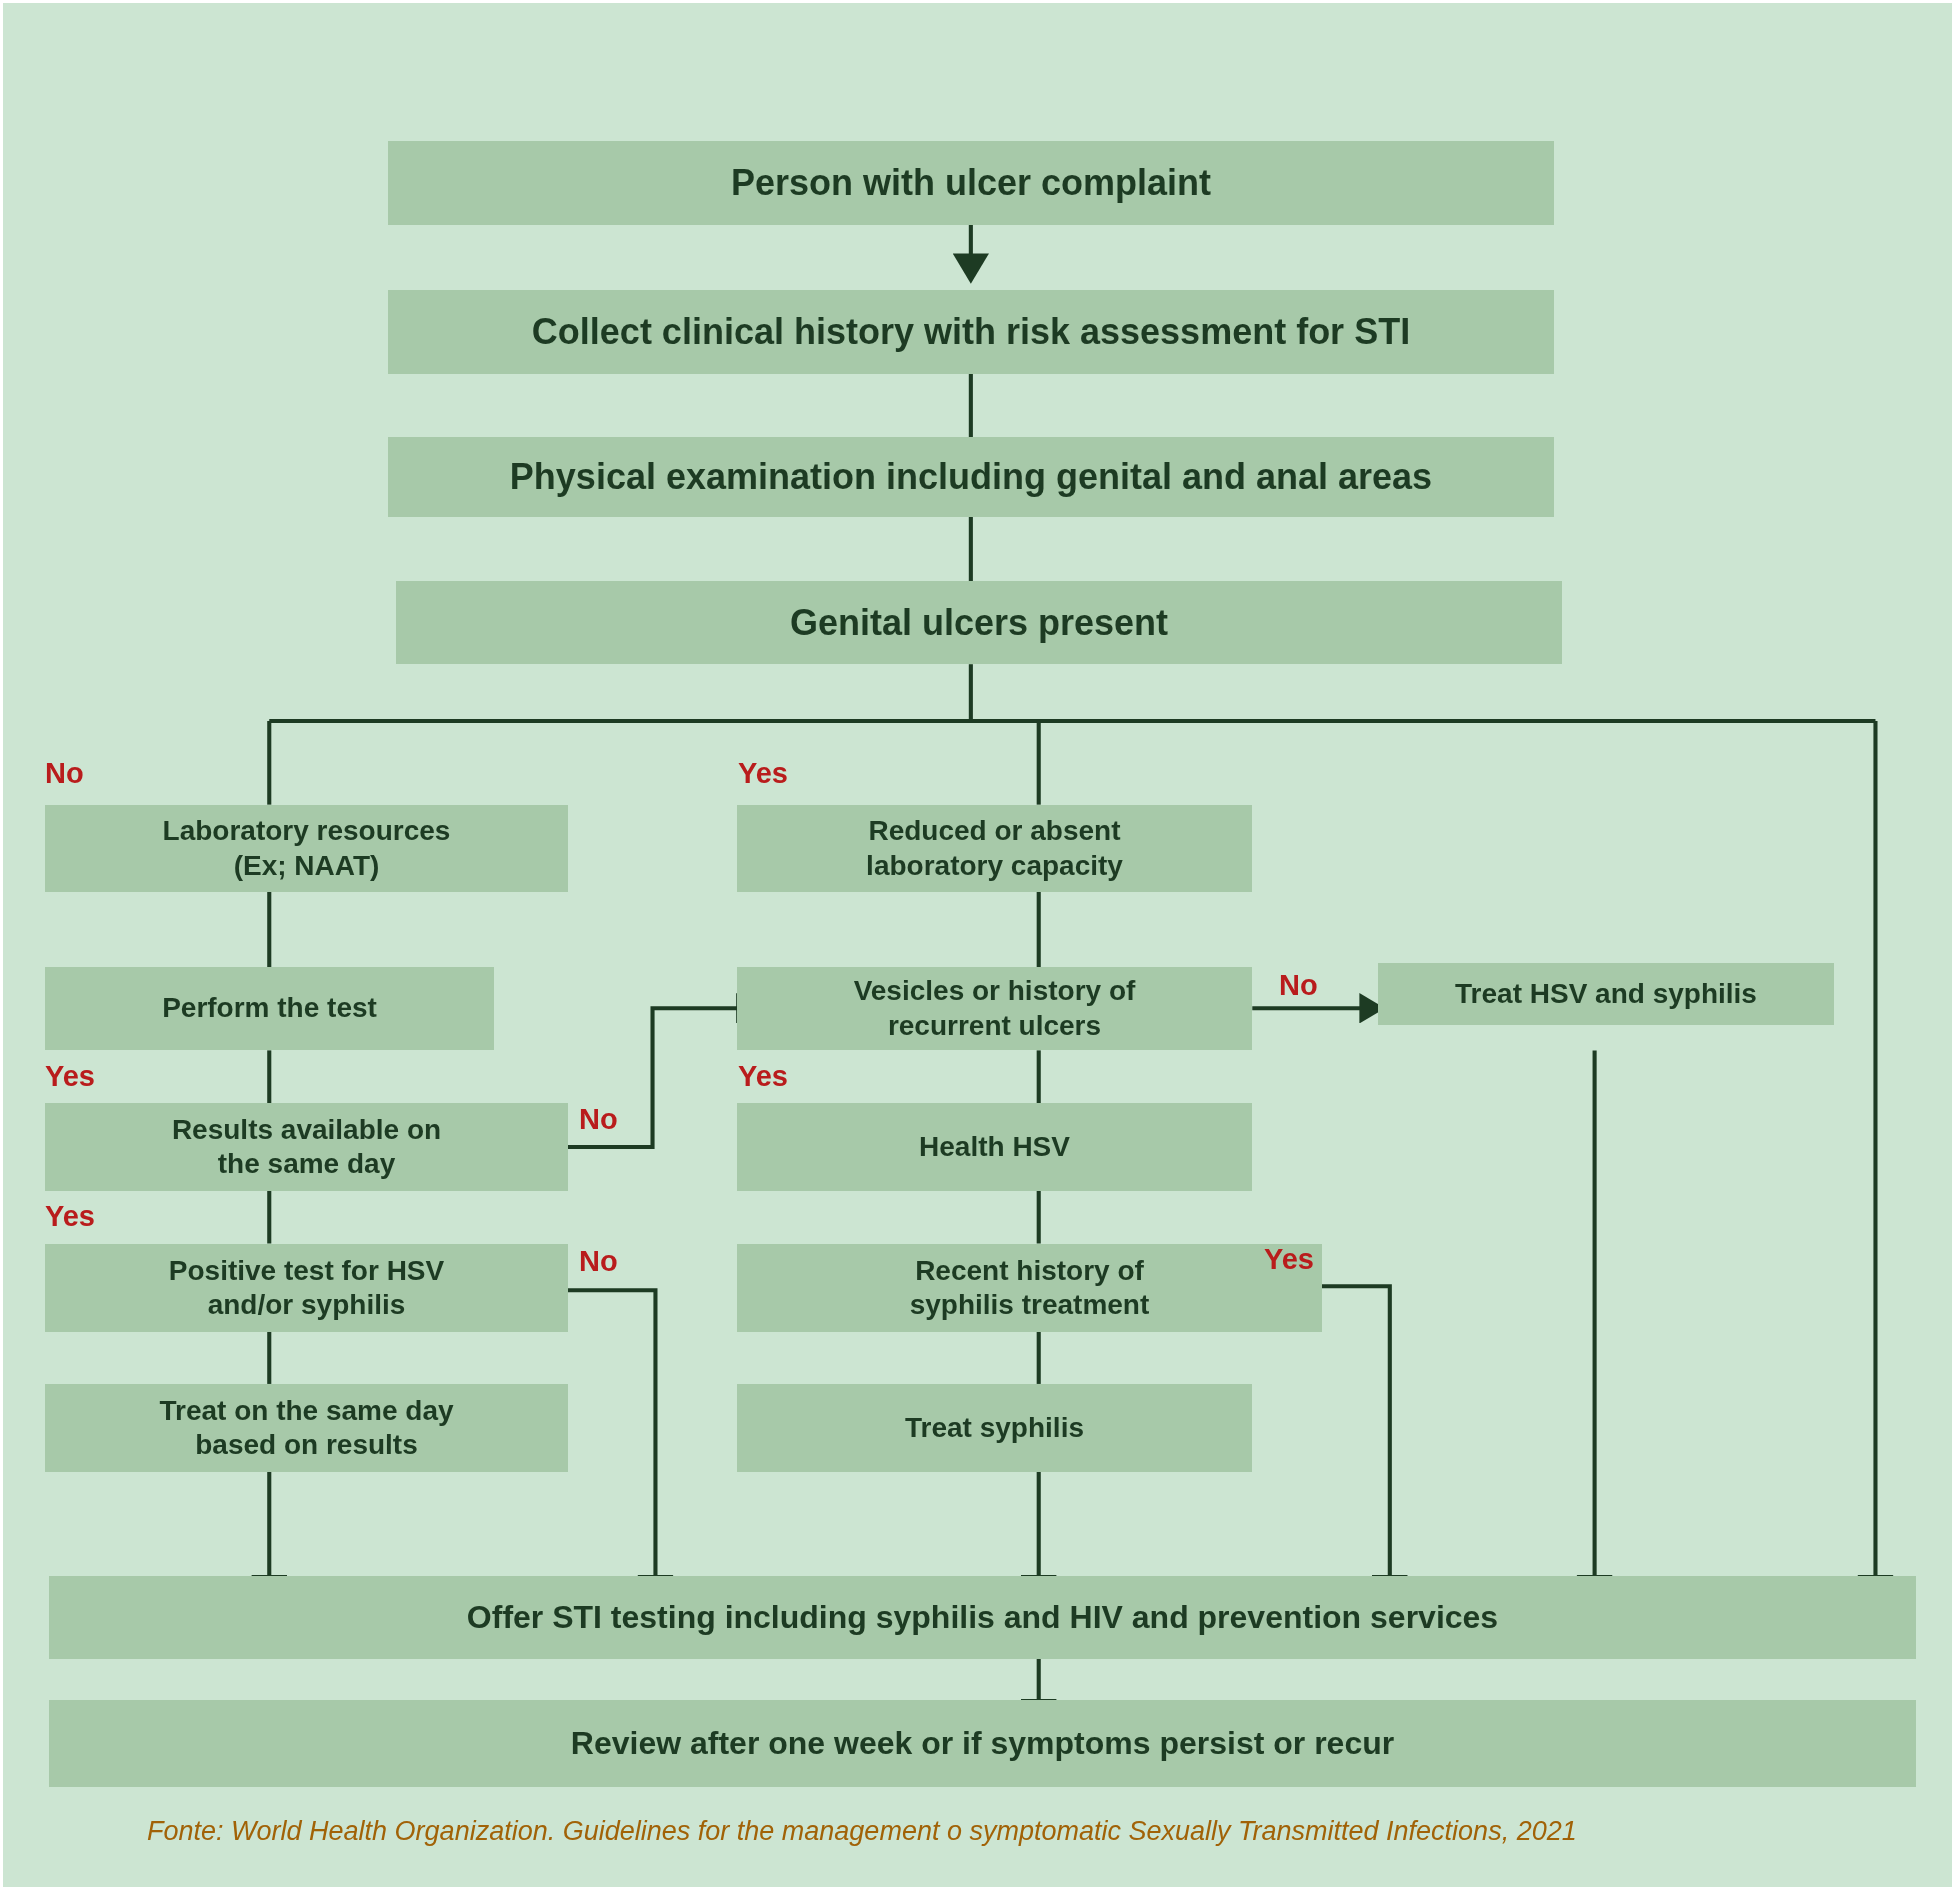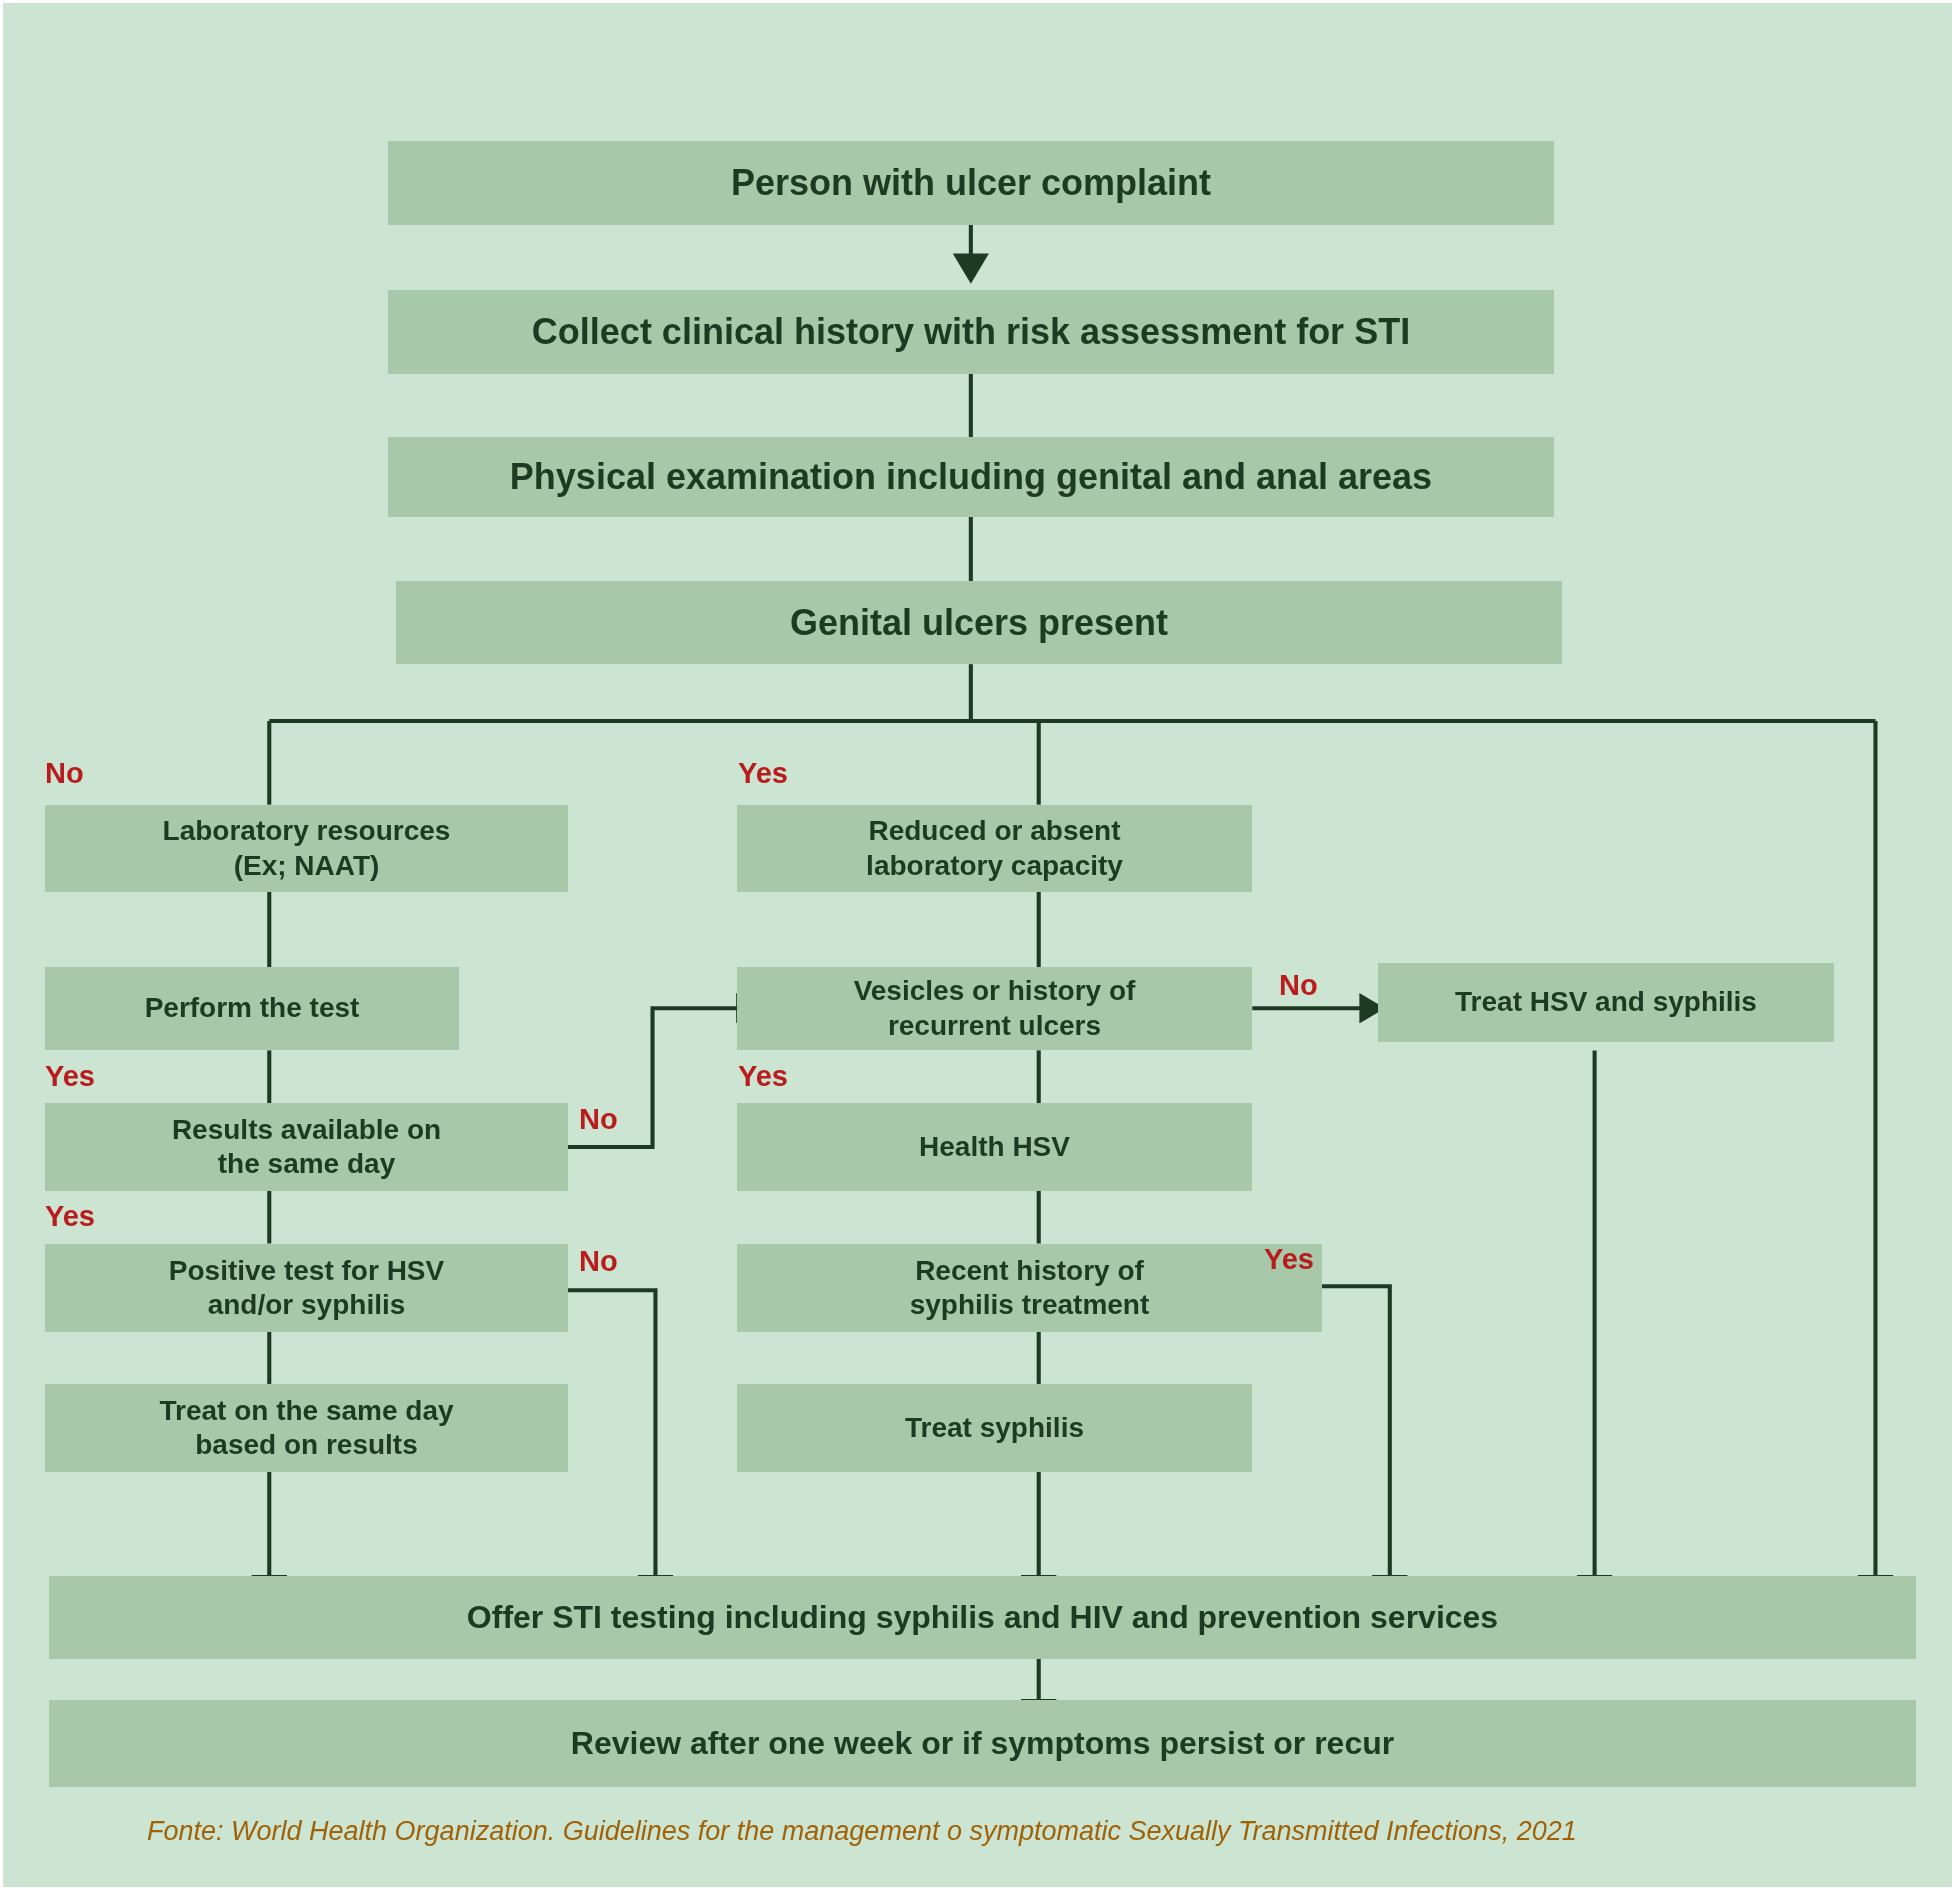--- a/index.html
+++ b/index.html
@@ -148,30 +148,30 @@
   <div class="node" style="left:42px; top:802px; width:523px; height:87px; font-size:28px;">
     <span class="node-text">Laboratory resources
 (Ex; NAAT)</span>
   </div>
 
   <div class="node" style="left:734px; top:802px; width:515px; height:87px; font-size:28px;">
     <span class="node-text">Reduced or absent
 laboratory capacity</span>
   </div>
 
-  <div class="node" style="left:42px; top:964px; width:414px; height:83px; font-size:28px;">
+  <div class="node" style="left:42px; top:964px; width:449px; height:83px; font-size:28px;">
     <span class="node-text">Perform the test</span>
   </div>
 
   <div class="node" style="left:734px; top:964px; width:515px; height:83px; font-size:28px;">
     <span class="node-text">Vesicles or history of
 recurrent ulcers</span>
   </div>
 
-  <div class="node" style="left:1375px; top:960px; width:456px; height:79px; font-size:28px;">
+  <div class="node" style="left:1375px; top:960px; width:456px; height:62px; font-size:28px;">
     <span class="node-text">Treat HSV and syphilis</span>
   </div>
 
   <div class="node" style="left:42px; top:1100px; width:523px; height:88px; font-size:28px;">
     <span class="node-text">Results available on
 the same day</span>
   </div>
 
   <div class="node" style="left:734px; top:1100px; width:515px; height:88px; font-size:28px;">
     <span class="node-text">Health HSV</span>

